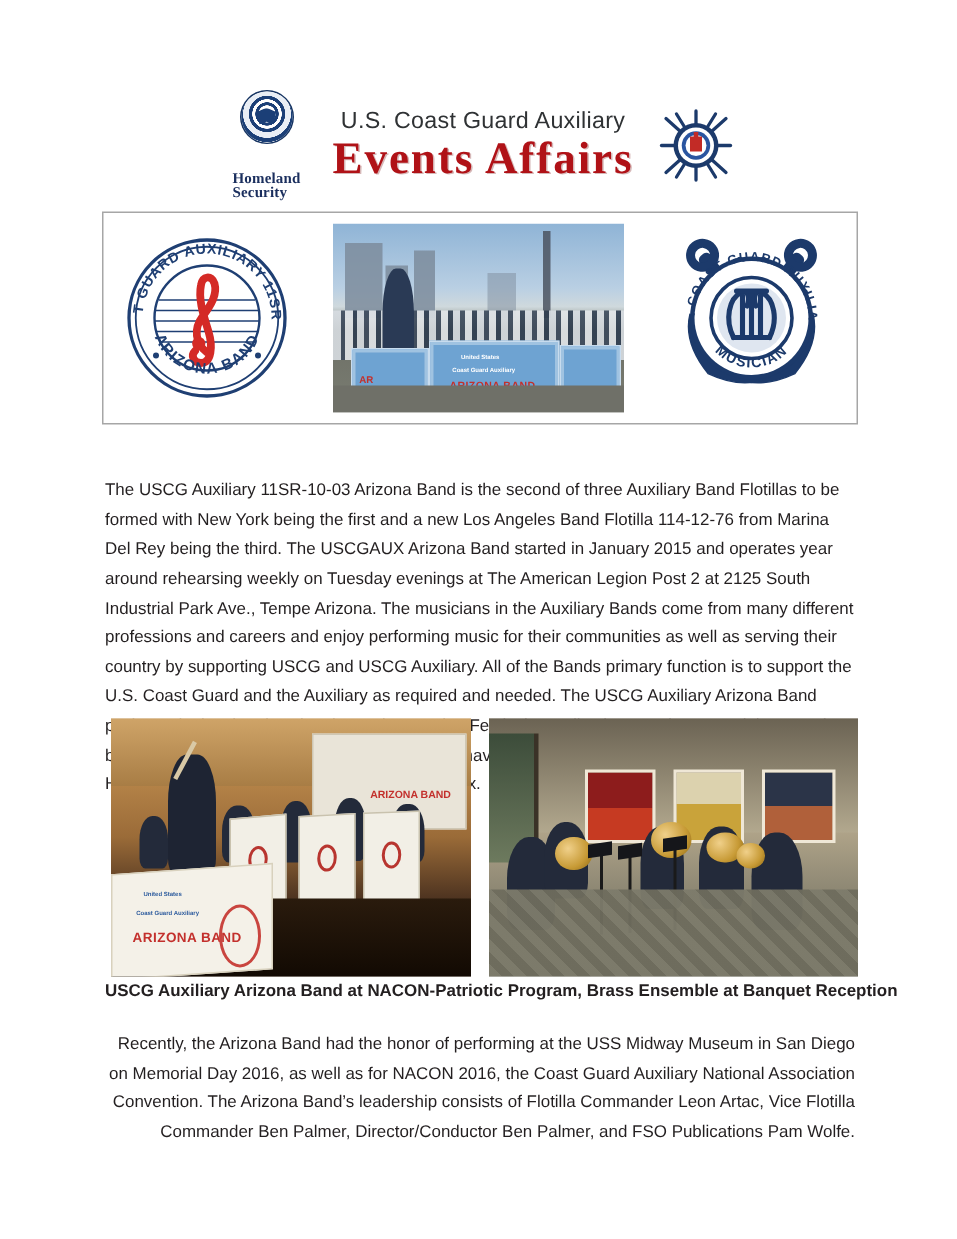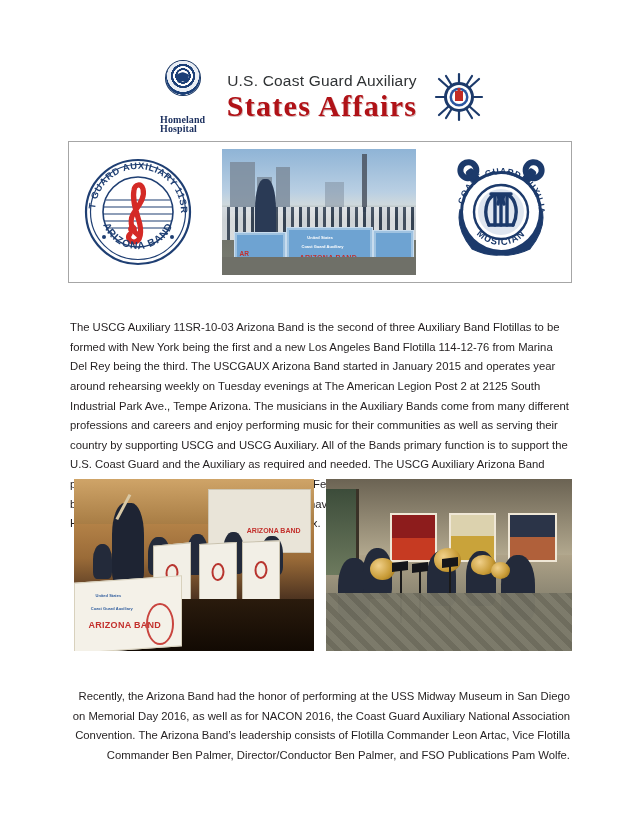--- a/index.html
+++ b/index.html
@@ -288,27 +288,27 @@
 <body>
 
 <div class="page">
 
   <div class="masthead">
 
     <div class="dhs-seal">
       <div class="seal-ring"></div>
       <div class="dhs-text">
         <div>Homeland</div>
-        <div>Hospital</div>
+        <div>Security</div>
       </div>
     </div>
 
     <div class="mast-words">
       <div class="mast-line1">U.S. Coast Guard Auxiliary</div>
-      <div class="mast-line2">States Affairs</div>
+      <div class="mast-line2">Events Affairs</div>
     </div>
 
     <div class="cga-emblem">
       <svg viewBox="0 0 52 52" width="52" height="52" aria-hidden="true">
         <g fill="#1c3a6b">
           <g stroke="#1c3a6b" stroke-width="2.2" stroke-linecap="round">
             <line x1="26" y1="26" x2="6" y2="8"></line>
             <line x1="26" y1="26" x2="46" y2="8"></line>
             <line x1="26" y1="26" x2="6" y2="44"></line>
             <line x1="26" y1="26" x2="46" y2="44"></line>
@@ -476,16 +476,17 @@
       <div class="stand" style="left:30%;top:52%;height:32%;"></div>
       <div class="stand-top" style="left:27%;top:48%;"></div>
       <div class="stand" style="left:50%;top:50%;height:32%;"></div>
       <div class="stand-top" style="left:47%;top:46%;"></div>
       <div class="stand" style="left:38%;top:53%;height:30%;"></div>
       <div class="stand-top" style="left:35%;top:49%;"></div>
       <div class="carpet"></div>
     </div>
   </div>
 
+  <div class="caption">USCG Auxiliary Arizona Band at NACON-Patriotic Program, Brass Ensemble at Banquet Reception</div>
 
   <p class="para" id="para-closing">Recently, the Arizona Band had the honor of performing at the USS Midway Museum in San Diego on Memorial Day 2016, as well as for NACON 2016, the Coast Guard Auxiliary National Association Convention. The Arizona Band’s leadership consists of Flotilla Commander Leon Artac, Vice Flotilla Commander Ben Palmer, Director/Conductor Ben Palmer, and FSO Publications Pam Wolfe.</p>
 
 </div>
 
 </body></html>

